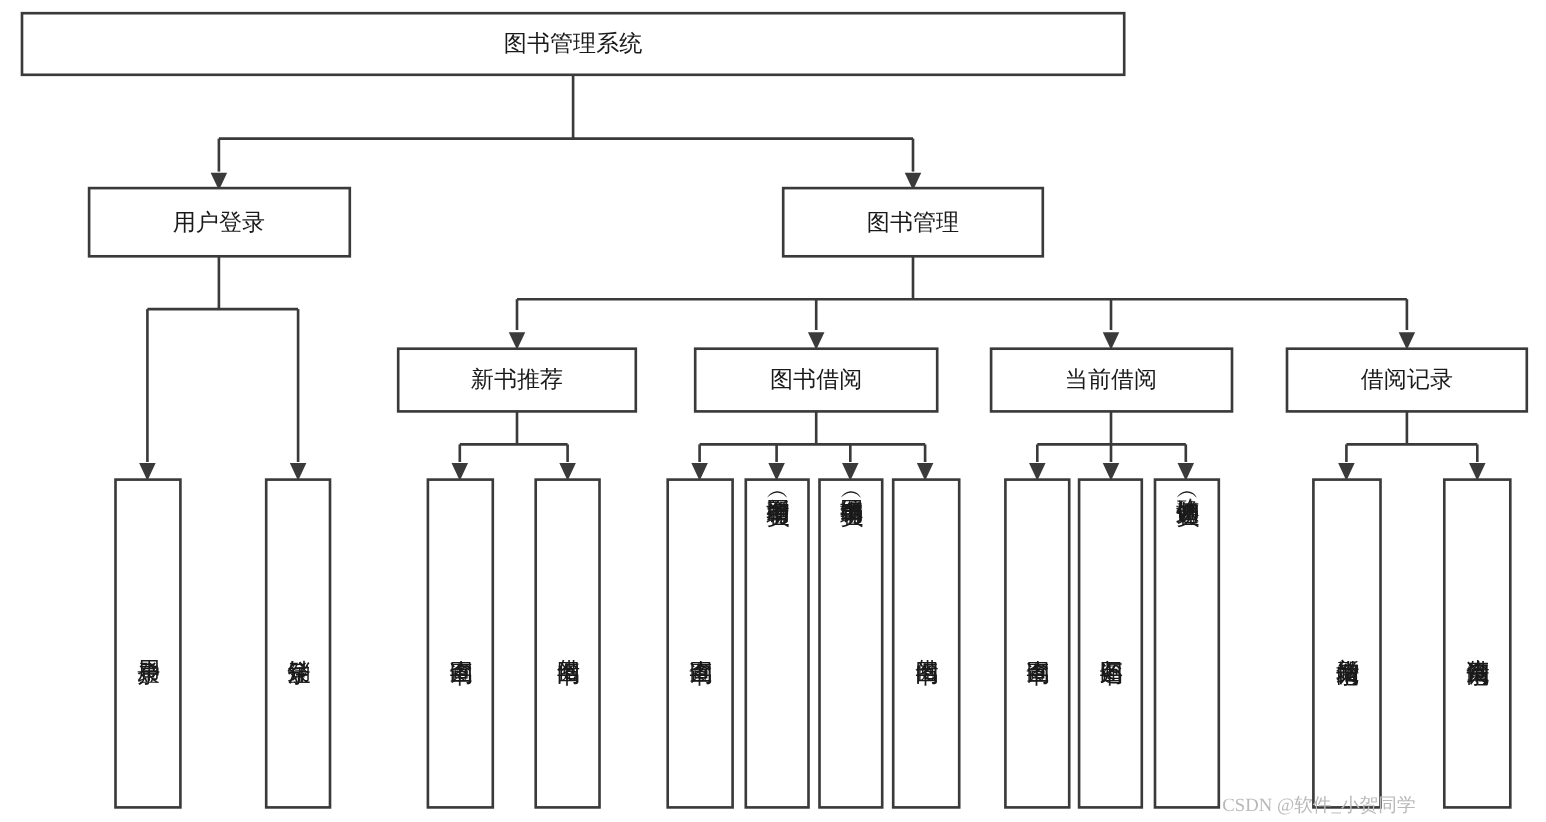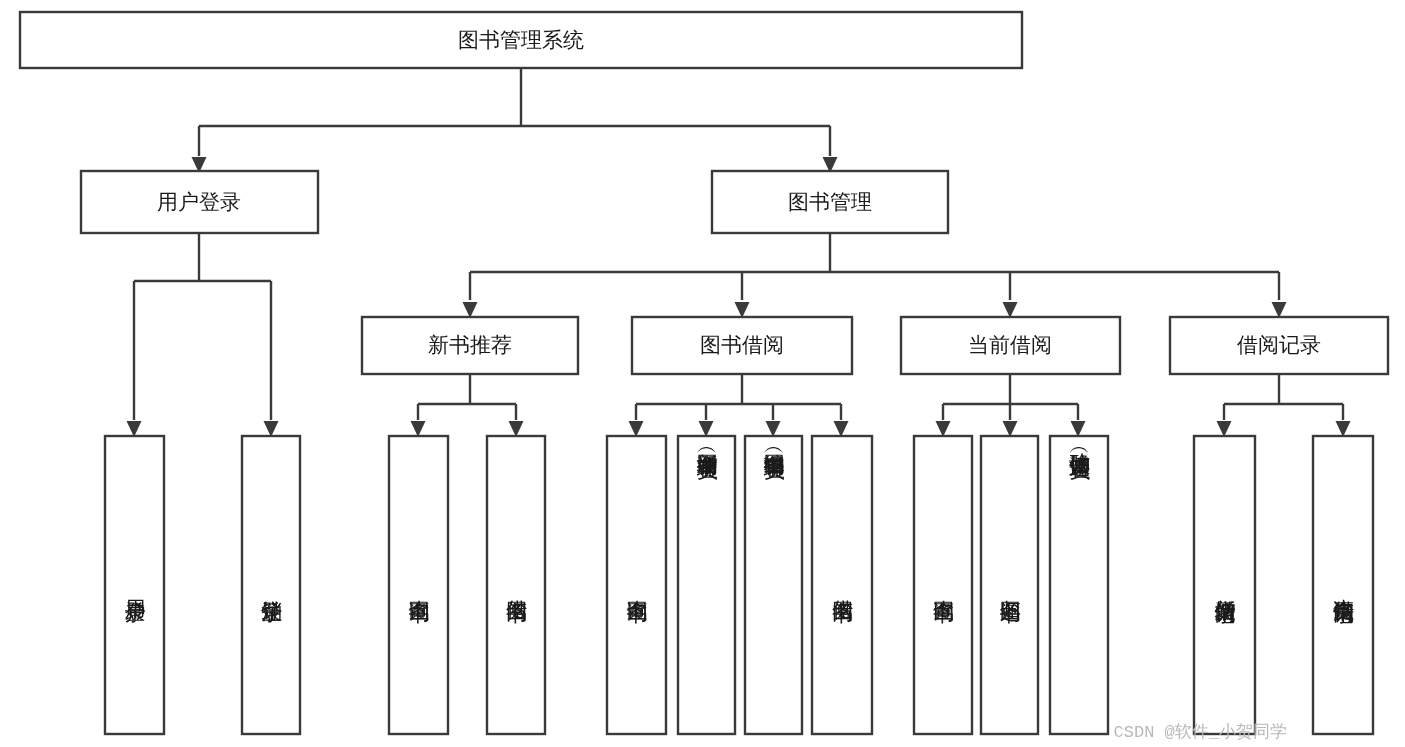--- a/index.html
+++ b/index.html
@@ -63,21 +63,21 @@
     line-height: 1.12;
     color: #1a1a1a;
     letter-spacing: 1px;
     white-space: nowrap;
     text-align: center;
   }
   .watermark {
     position: absolute;
     right: 12px;
     bottom: 4px;
-    font-family: Liberation Mono, monospace;
+    font-family: Liberation Serif, serif;
     font-size: 17px;
     color: #b9b9b9;
     white-space: nowrap;
     pointer-events: none;
   }
 </style>
 </head>
 <body>
 
 <div id="diagram-root">

